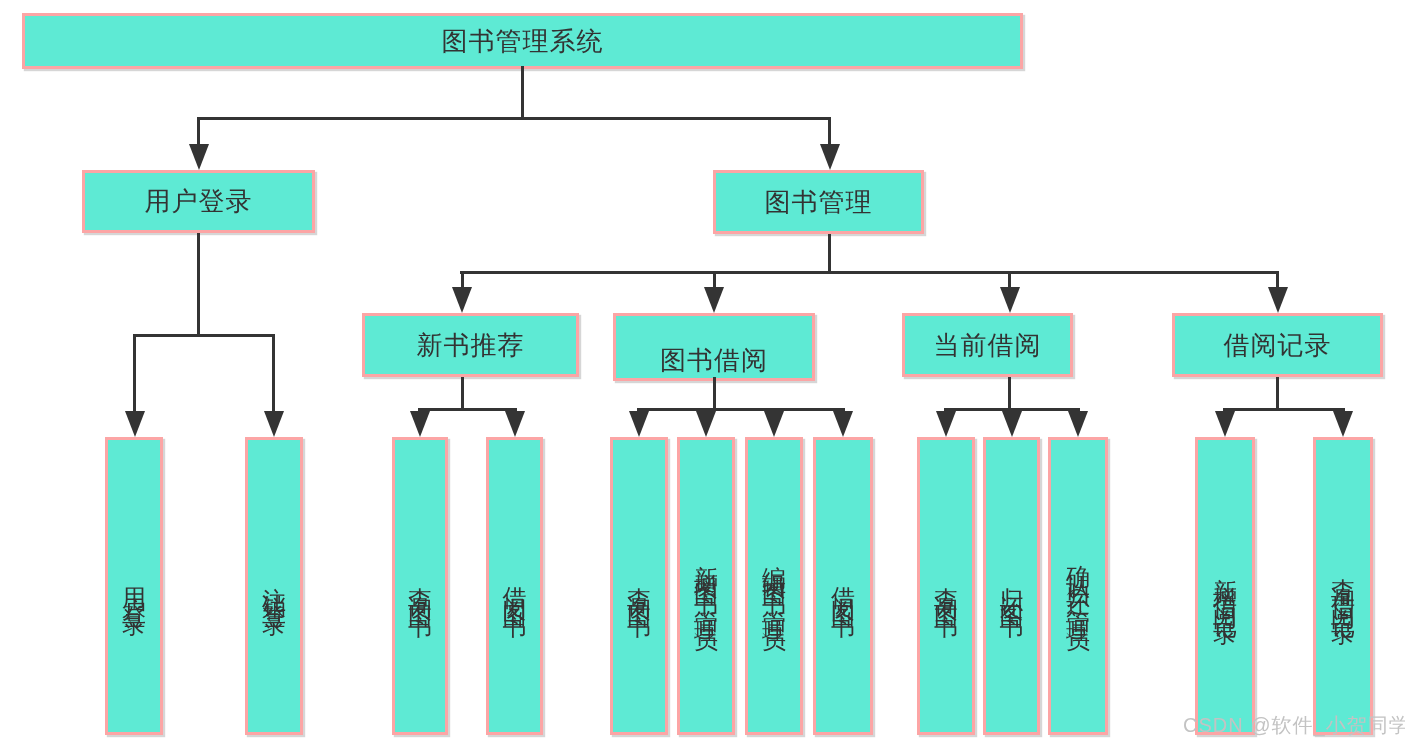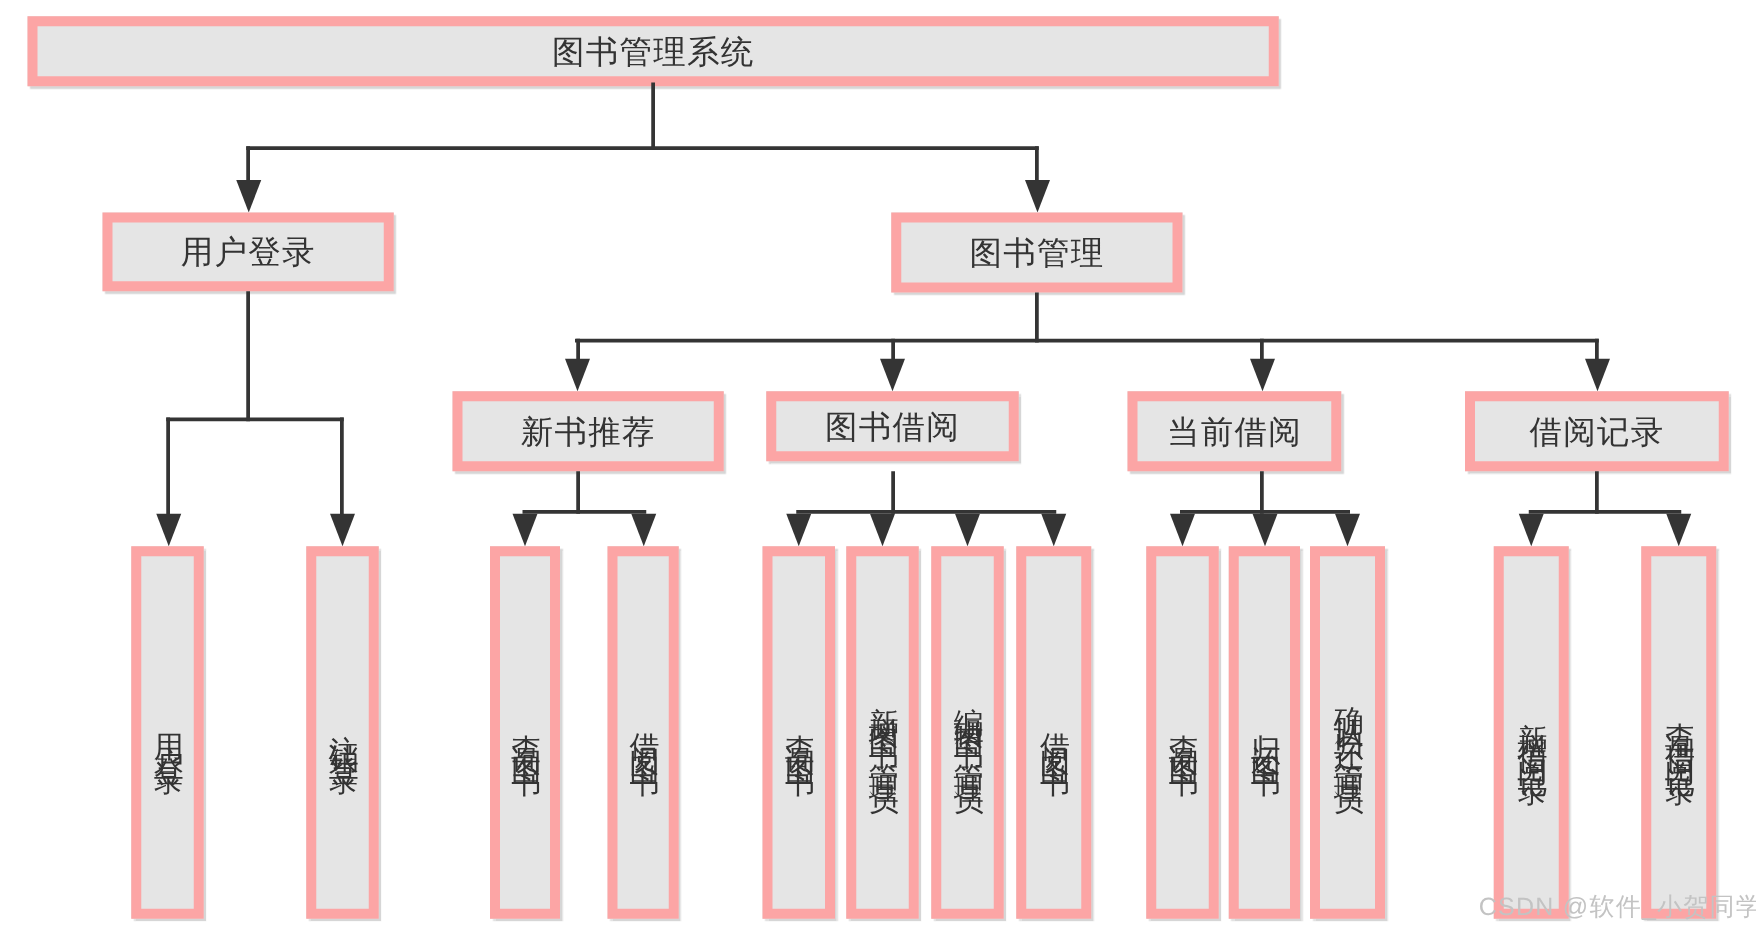--- a/index.html
+++ b/index.html
@@ -8,22 +8,22 @@
     width: 1405px;
     height: 747px;
     background: #ffffff;
     overflow: hidden;
     font-family: "Liberation Sans", "DejaVu Sans", sans-serif;
     color: #333333;
   }
   .box {
     position: absolute;
     box-sizing: border-box;
-    border: 8px solid #fca5a5;
-    background: #e5e5e5;
+    border: 3px solid #fca5a5;
+    background: #5eead4;
     display: flex;
     align-items: center;
     justify-content: center;
     box-shadow: 2px 2px 1px rgba(90,90,90,0.25);
   }
   .hdr { font-size: 26px; letter-spacing: 1px; white-space: nowrap; }
   .root-hdr { font-size: 26px; }
   .leaf .vtext {
     writing-mode: vertical-rl;
     text-orientation: mixed;
@@ -66,21 +66,21 @@
 
   <div class="hl" style="left:197px; top:117px; width:634px;"></div>
   <div class="vl" style="left:197px; top:117px; height:29px;"></div>
   <div class="ah" style="left:189px; top:144px;"></div>
   <div class="vl" style="left:828px; top:117px; height:29px;"></div>
   <div class="ah" style="left:820px; top:144px;"></div>
 
   <div class="box" style="left:82px; top:170px; width:233px; height:63px;">
     <span class="hdr">用户登录</span>
   </div>
-  <div class="box" style="left:713px; top:170px; width:233px; height:64px;">
+  <div class="box" style="left:713px; top:170px; width:211px; height:64px;">
     <span class="hdr">图书管理</span>
   </div>
 
   <div class="vl" style="left:197px; top:233px; height:104px;"></div>
   <div class="hl" style="left:133px; top:334px; width:142px;"></div>
   <div class="vl" style="left:133px; top:334px; height:79px;"></div>
   <div class="ah" style="left:125px; top:411px;"></div>
   <div class="vl" style="left:272px; top:334px; height:79px;"></div>
   <div class="ah" style="left:264px; top:411px;"></div>
 
@@ -91,21 +91,21 @@
   <div class="vl" style="left:713px; top:271px; height:18px;"></div>
   <div class="ah" style="left:704px; top:287px;"></div>
   <div class="vl" style="left:1008px; top:271px; height:18px;"></div>
   <div class="ah" style="left:1000px; top:287px;"></div>
   <div class="vl" style="left:1276px; top:271px; height:18px;"></div>
   <div class="ah" style="left:1268px; top:287px;"></div>
 
   <div class="box" style="left:362px; top:313px; width:217px; height:64px;">
     <span class="hdr">新书推荐</span>
   </div>
-  <div class="box" style="left:613px; top:313px; width:202px; height:56px;">
+  <div class="box" style="left:613px; top:313px; width:202px; height:68px;align-items:flex-end;">
     <span class="hdr">图书借阅</span>
   </div>
   <div class="box" style="left:902px; top:313px; width:171px; height:64px;">
     <span class="hdr">当前借阅</span>
   </div>
   <div class="box" style="left:1172px; top:313px; width:211px; height:64px;">
     <span class="hdr">借阅记录</span>
   </div>
 
   <div class="vl" style="left:461px; top:377px; height:34px;"></div>

